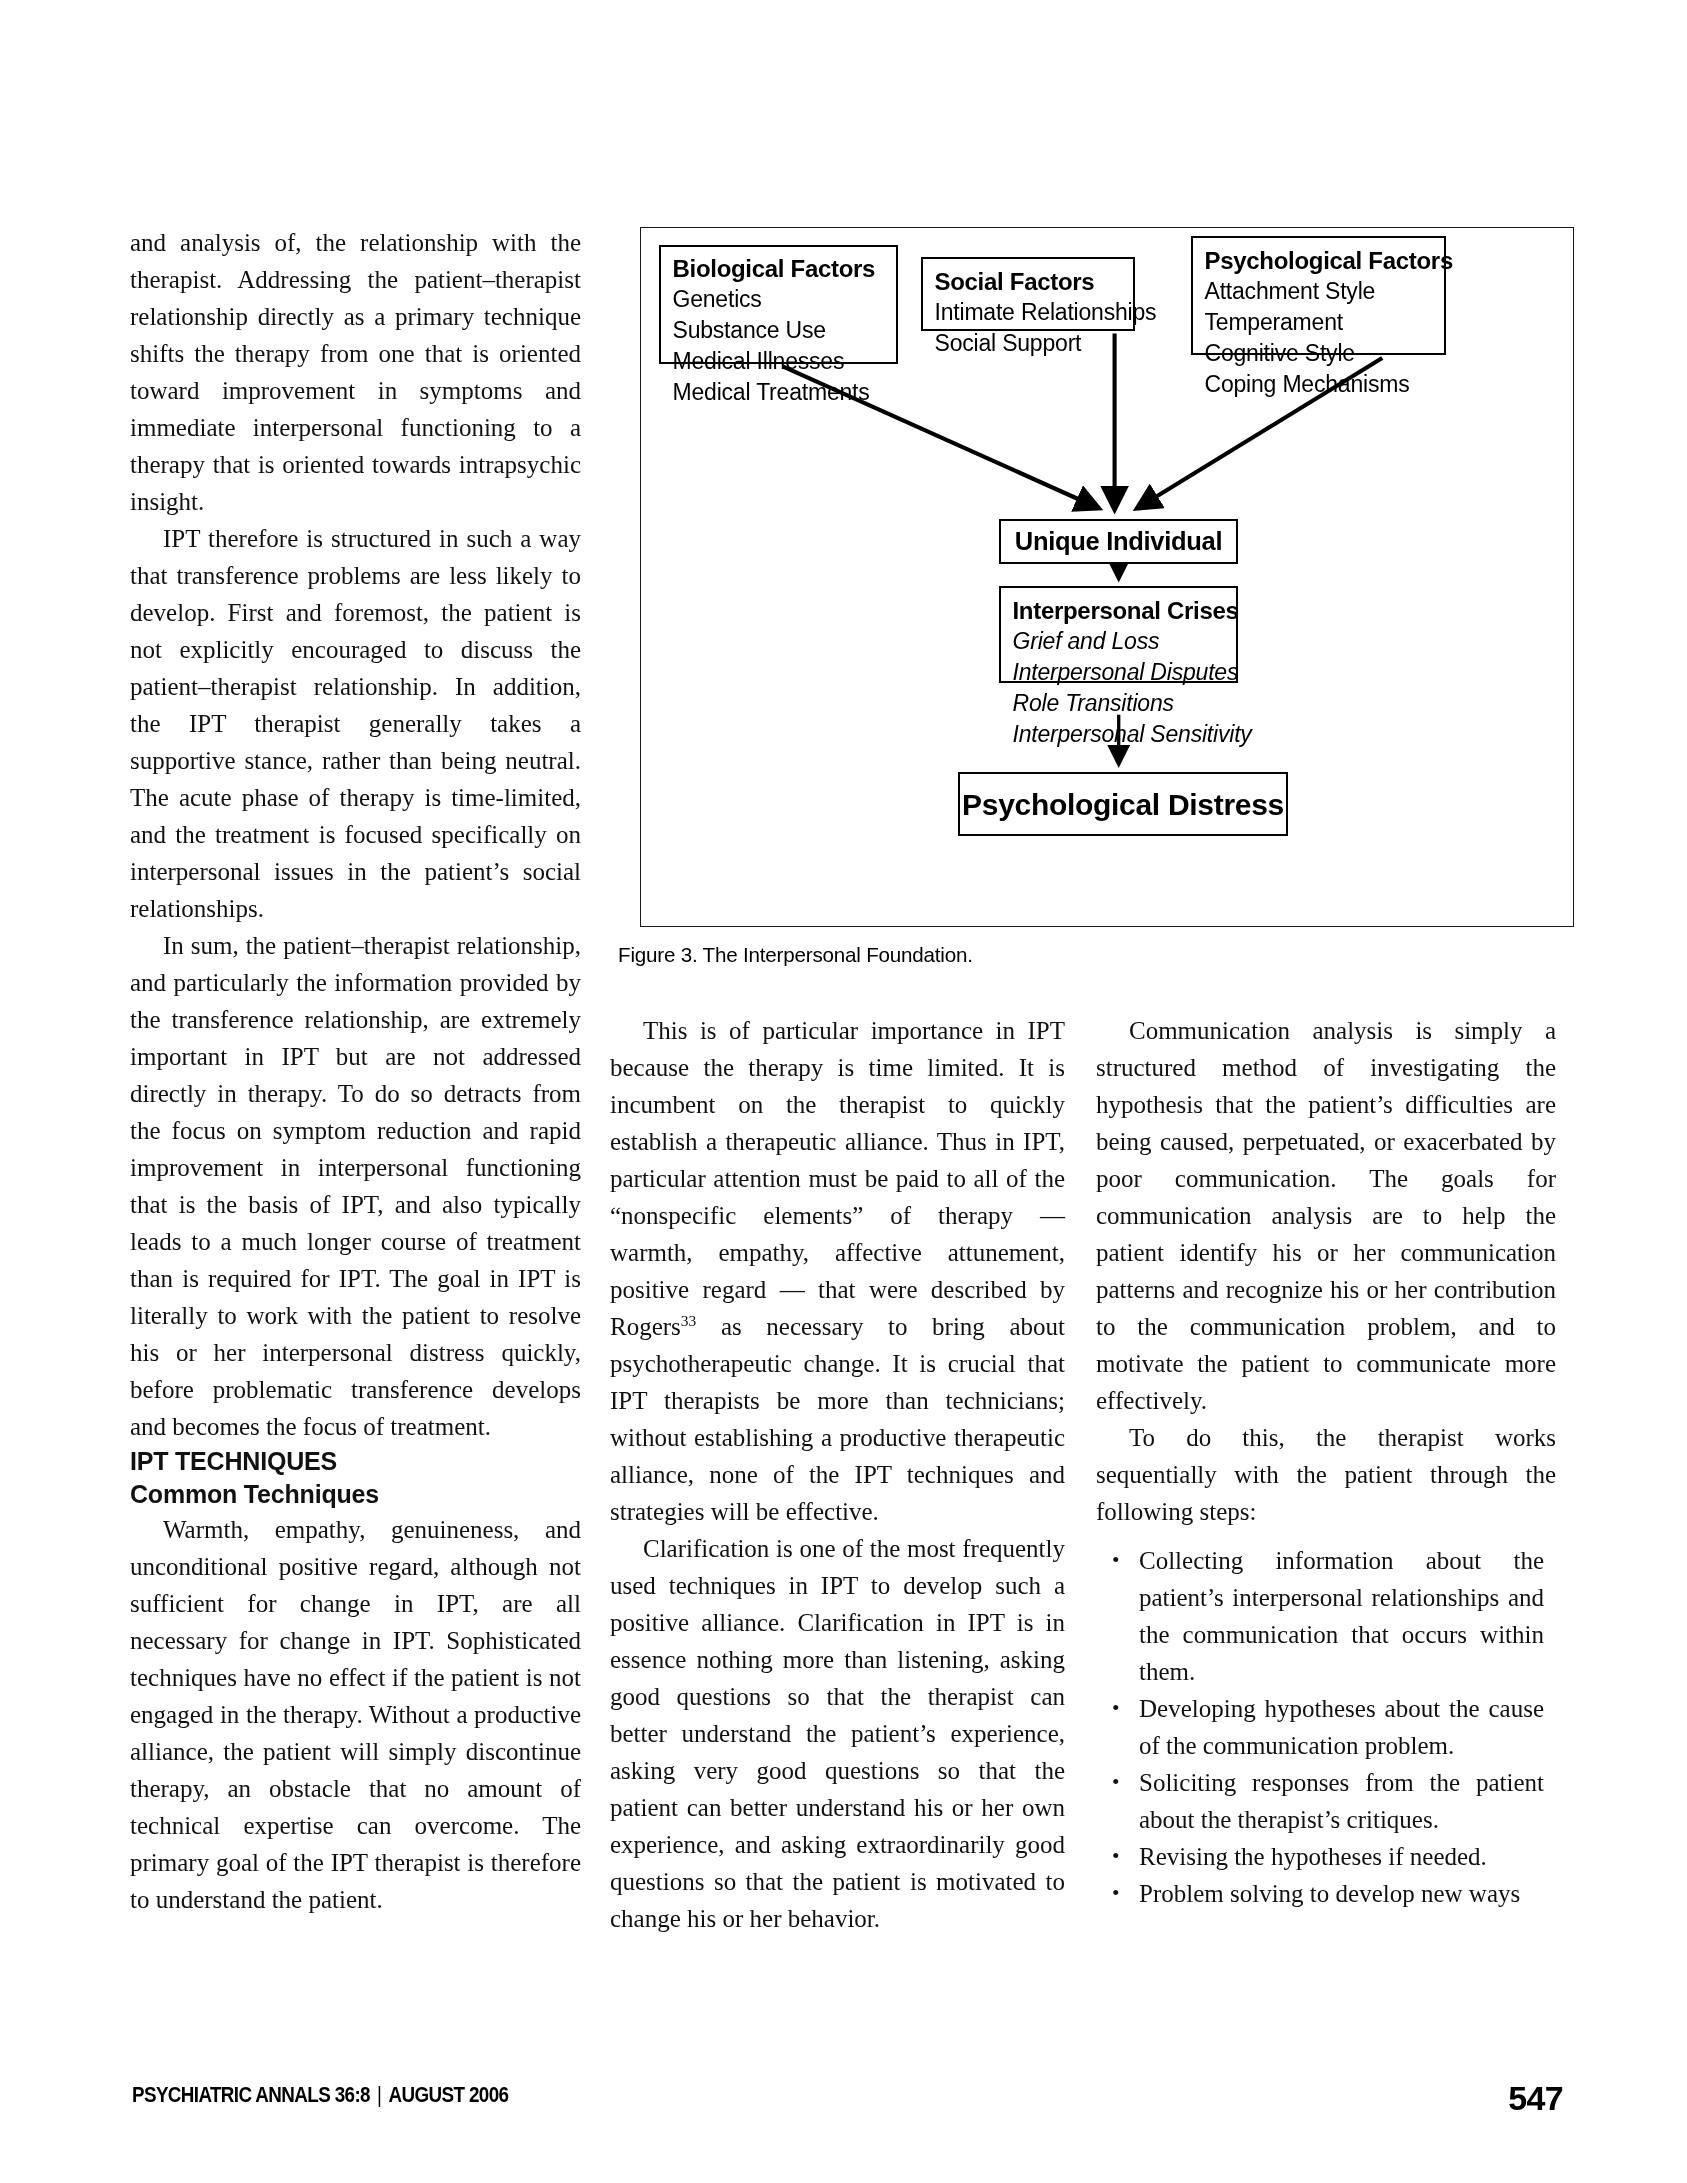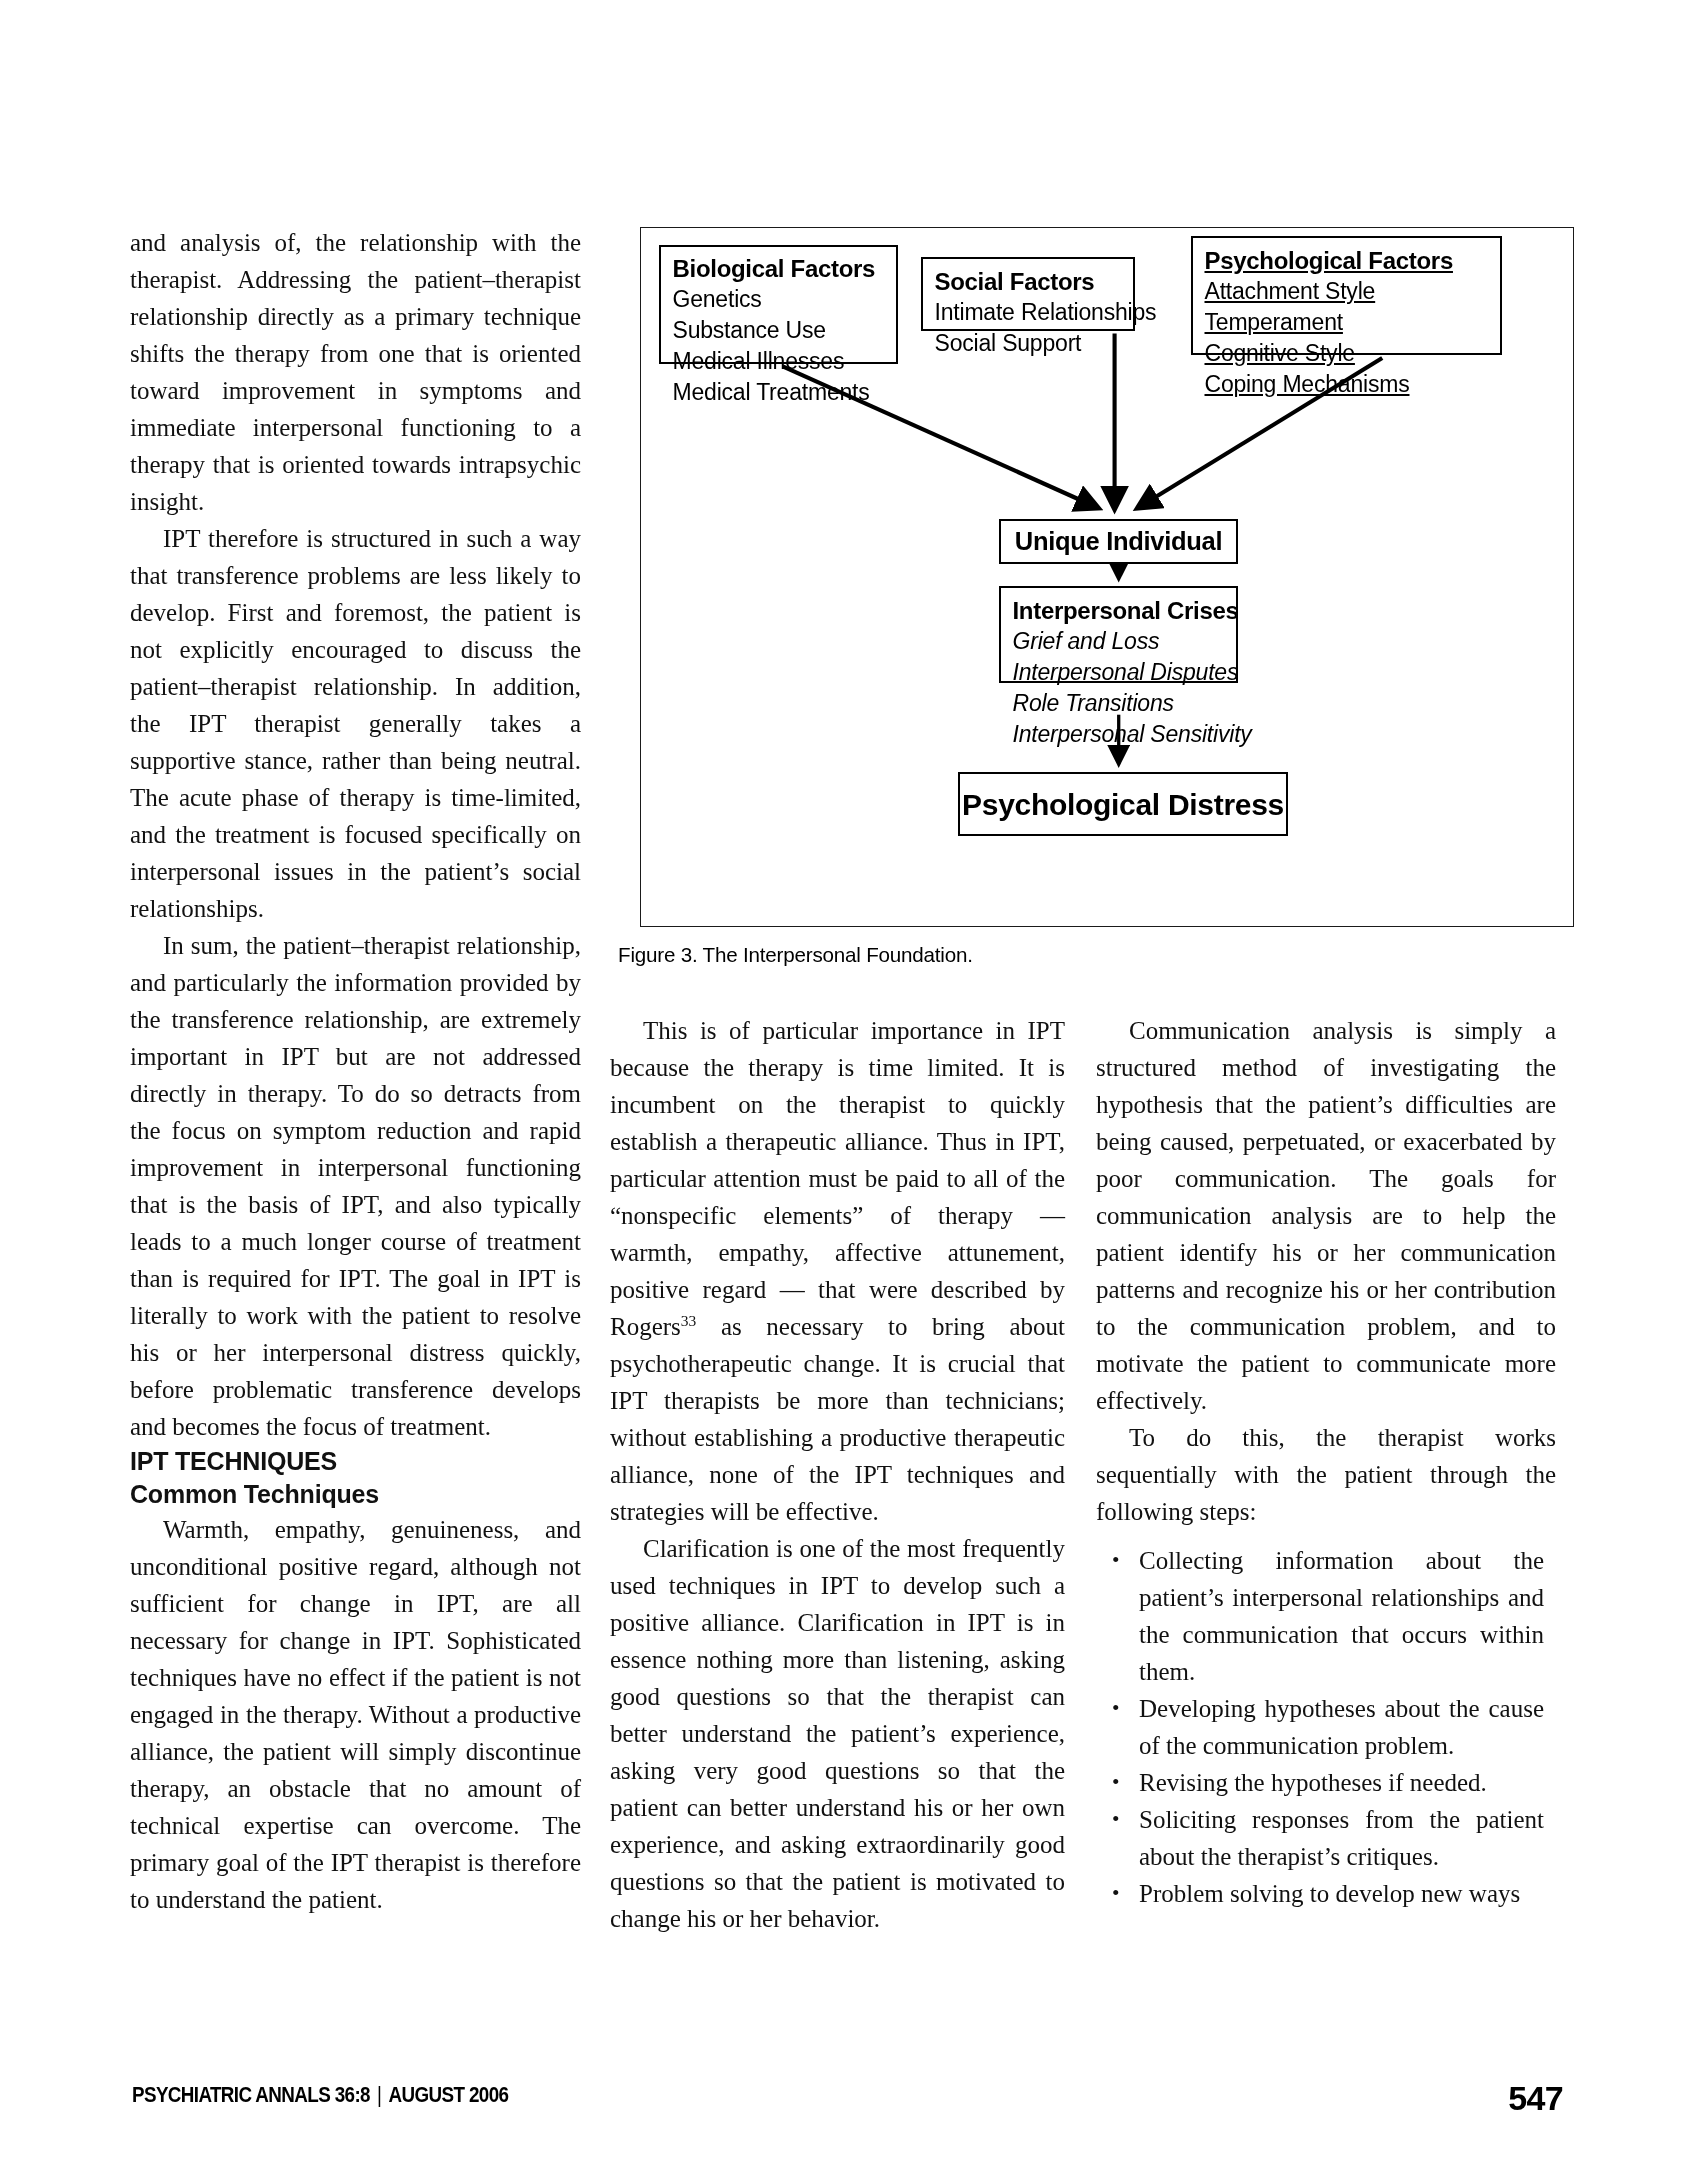--- a/index.html
+++ b/index.html
@@ -143,21 +143,21 @@
     align-items: center;
     justify-content: center;
     padding: 0;
   }
   .dbox.center-title .title { font-size: 25.5px; }
   .dbox.big-title .title { font-size: 30px; }
 
   
   #box-biological   { left: 18px;  top: 16.5px;  width: 239px; height: 119px; }
   #box-social       { left: 280px; top: 29px;  width: 214px; height: 74px;  }
-  #box-psychological{ left: 550px; top: 8.2px;  width: 311px; height: 119px; text-decoration: underline; }
+  #box-psychological{ left: 550px; top: 8.2px;  width: 255px; height: 119px; }
   #box-unique       { left: 358px; top: 291px; width: 239px; height: 45px;  }
   #box-crises       { left: 358px; top: 358px; width: 239px; height: 97px; }
   #box-distress     { left: 317px; top: 544px; width: 330px; height: 64px;  }
 
   #arrow-svg {
     position: absolute;
     left: 0; top: 0;
     width: 934px;
     height: 700px;
     pointer-events: none;
@@ -271,22 +271,22 @@
     <p><span>This is of particular importance in IPT because the therapy is time limited. It is incumbent on the therapist to quickly establish a therapeutic alliance. Thus in IPT, particular attention must be paid to all of the “nonspecific elements” of therapy — warmth, empathy, affective attunement, positive regard — that were described by Rogers</span><sup>33</sup><span> as necessary to bring about psychotherapeutic change. It is crucial that IPT therapists be more than technicians; without establishing a productive therapeutic alliance, none of the IPT techniques and strategies will be effective.</span></p>
     <p>Clarification is one of the most frequently used techniques in IPT to develop such a positive alliance. Clarification in IPT is in essence nothing more than listening, asking good questions so that the therapist can better understand the patient’s experience, asking very good questions so that the patient can better understand his or her own experience, and asking extraordinarily good questions so that the patient is motivated to change his or her behavior.</p>
   </div>
 
   <div class="col" id="col-right">
     <p>Communication analysis is simply a structured method of investigating the hypothesis that the patient’s difficulties are being caused, perpetuated, or exacerbated by poor communication. The goals for communication analysis are to help the patient identify his or her communication patterns and recognize his or her contribution to the communication problem, and to motivate the patient to communicate more effectively.</p>
     <p>To do this, the therapist works sequentially with the patient through the following steps:</p>
     <ul class="steps">
       <li>Collecting information about the patient’s interpersonal relationships and the communication that occurs within them.</li>
       <li>Developing hypotheses about the cause of the communication problem.</li>
+      <li>Soliciting responses from the patient about the therapist’s critiques.</li>
       <li>Revising the hypotheses if needed.</li>
-      <li>Soliciting responses from the patient about the therapist’s critiques.</li>
       <li>Problem solving to develop new ways</li>
     </ul>
   </div>
 
   <div id="footer-left">
     <span>PSYCHIATRIC ANNALS 36:8</span><span class="sep">|</span><span>AUGUST 2006</span>
   </div>
   <div id="footer-page">547</div>
 
 </div>

